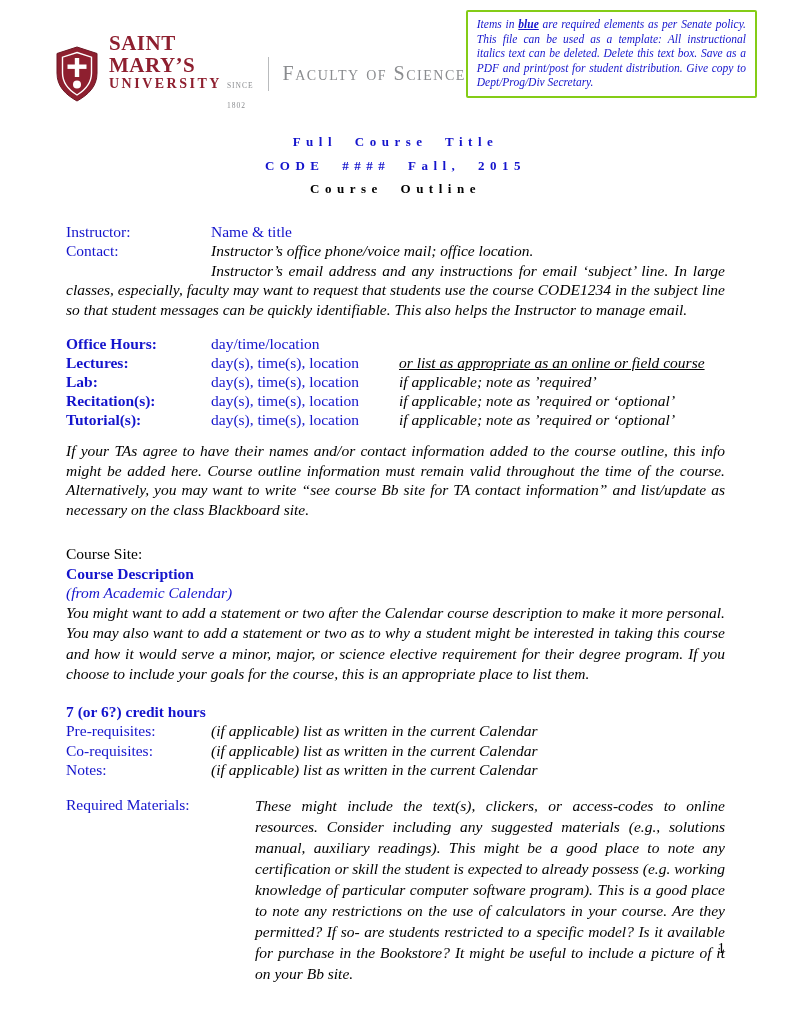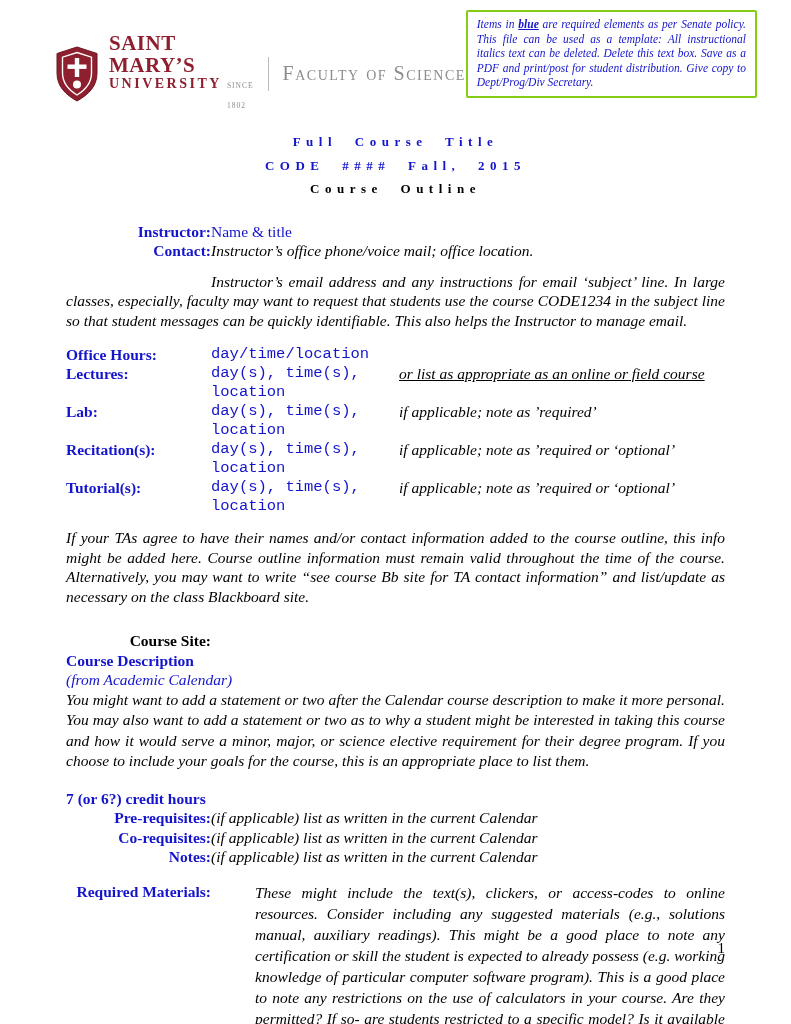--- a/index.html
+++ b/index.html
@@ -93,33 +93,32 @@
     line-height:23.5px;
     letter-spacing:5.5px;
     word-spacing:9px;
   }
 
   
   .instructor-block { margin-top:21px; }
   .lv-row { display:flex; }
   .lv-label {
     flex:0 0 145px;
-    font-weight:bold;
+    font-weight:normal;
     color:var(--blue);
-    text-align:right;
   }
   .lv-label.black { color:#000; }
   .lv-value { flex:1 1 auto; }
-  .contact-para { text-indent:145px; text-align:justify; font-style:italic;margin-top:11px; }
+  .contact-para { text-indent:145px; text-align:justify; font-style:italic; }
 
   
   .schedule { margin-top:15px; display:grid; grid-template-columns:145px 188px 1fr; row-gap:0; }
   .schedule > div { line-height:19px; }
   .sch-label { font-weight:bold; color:var(--blue); }
-  .sch-value { color:var(--blue);font-family:Liberation Mono, monospace; }
+  .sch-value { color:var(--blue); }
   .sch-note { font-style:italic; }
   .sch-note.note-underline { text-decoration:underline; }
 
   .ta-para { margin-top:12px; font-style:italic; text-align:justify; }
 
   
   .course-site { margin-top:25px; }
   .hang-row { display:flex; }
   .hang-text { flex:1 1 auto; font-style:italic; }
   .cd-heading { font-weight:bold; color:var(--blue); }

